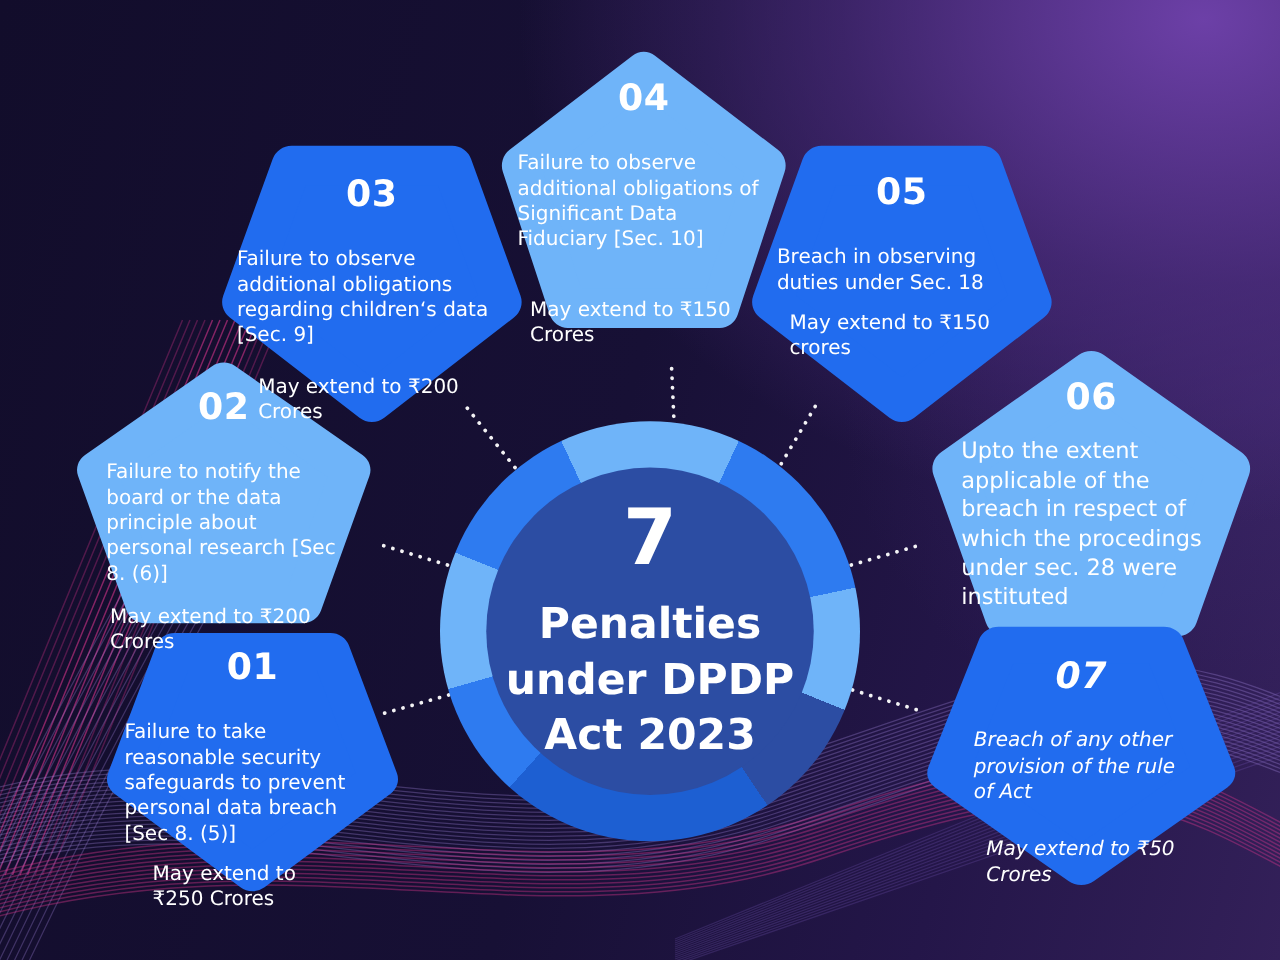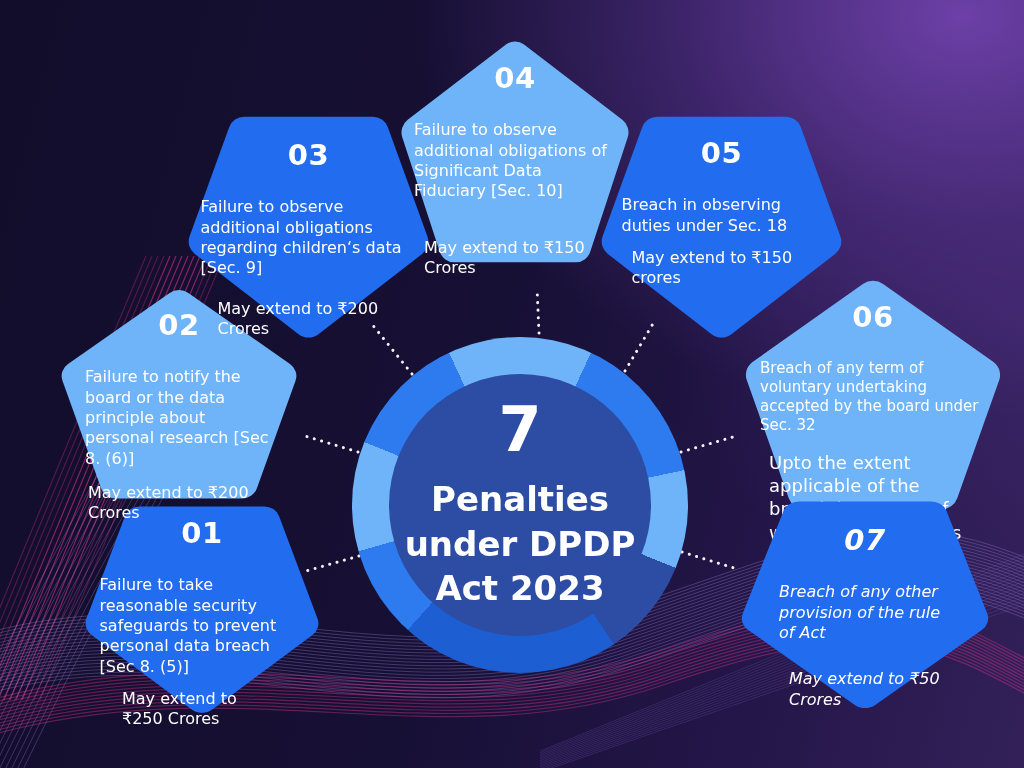--- a/index.html
+++ b/index.html
@@ -46,21 +46,21 @@
   .pnum{font-size:29px;font-weight:700;letter-spacing:.5px;line-height:1.15;}
   .pbody{font-size:16px;line-height:1.27;margin-top:25px;}
   .pamt{font-size:16px;line-height:1.27;}
   .pnote{font-size:18px;line-height:1.3;}
   .pamt:empty,.pnote:empty{display:none;}
 
   .c1{left:82px;top:503px;width:240px;height:218px;}
   .c1 .ptext{padding-top:14px;} .c1 .pbody{width:205px;} .c1 .pamt{width:160px;margin-top:12px;}
   .c2{left:58px;top:282px;width:242px;height:220px;}
   .c2 .ptext{padding-top:27px;} .c2 .pbody{width:188px;} .c2 .pamt{width:182px;margin-top:14px;}
-  .c3{left:185px;top:113px;width:247px;height:233px;}
+  .c3{left:174px;top:113px;width:247px;height:233px;}
   .c3 .ptext{padding-top:26px;} .c3 .pbody{width:216px;} .c3 .pamt{width:182px;margin-top:20px;}
   .c4{left:398px;top:33px;width:234px;height:233px;}
   .c4 .ptext{padding-top:29px;} .c4 .pbody{width:202px;} .c4 .pamt{width:182px;margin-top:36px;}
   .c5{left:598px;top:113px;width:247px;height:233px;}
   .c5 .ptext{padding-top:24px;} .c5 .pbody{width:200px;} .c5 .pamt{width:180px;margin-top:12px;}
   .c6{left:742px;top:272px;width:262px;height:241px;}
   .c6 .ptext{padding-top:29px;} .c6 .pbody{width:226px;font-size:15px;} .c6 .pnote{width:208px;margin-top:15px;}
   .c7{left:738px;top:498px;width:254px;height:218px;}
   .c7 .ptext{padding-top:26px;font-style:italic;} .c7 .pbody{width:172px;} .c7 .pamt{width:152px;margin-top:26px;}
 </style>
@@ -222,21 +222,20 @@
 
     </div>
   </div>
 
   <div class="pent light c6">
     <svg class="pshape" viewBox="0 0 100 96" preserveAspectRatio="none">
       <polygon points="50,10 92,41 76,88 24,88 8,41"></polygon>
     </svg>
     <div class="ptext">
       <div class="pnum">06</div>
-      <div class="pbody">Breach of any term of voluntary undertaking accepted by the board under Sec. 32</div>
 
       <div class="pnote">Upto the extent applicable of the breach in respect of which the procedings under sec. 28 were instituted</div>
     </div>
   </div>
 
   <div class="pent blue c7">
     <svg class="pshape" viewBox="0 0 100 96" preserveAspectRatio="none">
       <polygon points="24,8 76,8 92,53 50,86 8,53"></polygon>
     </svg>
     <div class="ptext">

